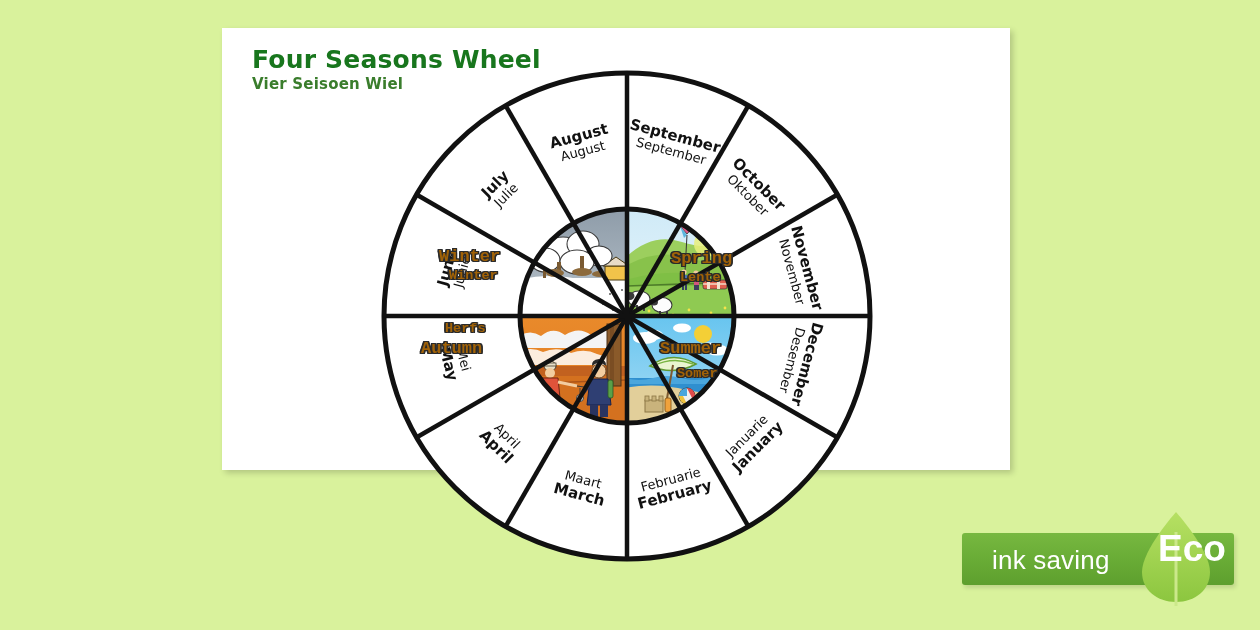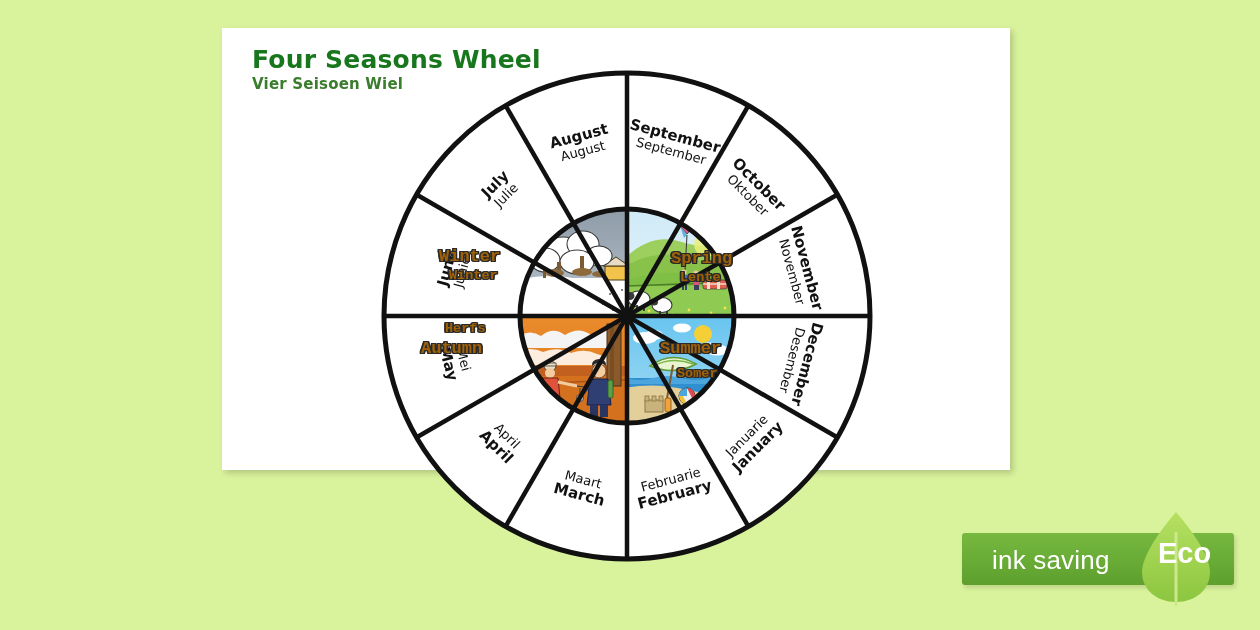--- a/index.html
+++ b/index.html
@@ -75,23 +75,23 @@
   }
   #eco-leaf{
     position:absolute;left:178px;top:-18px;width:72px;height:96px;
   }
   #eco-ink{
     position:absolute;left:30px;top:17px;
     font-family:"Liberation Sans",sans-serif;
     font-size:26px;color:#ffffff;letter-spacing:.2px;white-space:nowrap;
   }
   #eco-word{
-    position:absolute;left:196px;top:9px;
+    position:absolute;left:196px;top:0;
     font-family:"Liberation Sans",sans-serif;
-    font-size:29px;font-weight:bold;color:#ffffff;white-space:nowrap;
+    font-size:37px;font-weight:bold;color:#ffffff;white-space:nowrap;
   }
 </style>
 </head>
 <body>
 
 <div id="bg-sheet"></div>
 
 <div id="page">
 
   <div id="title-block">

